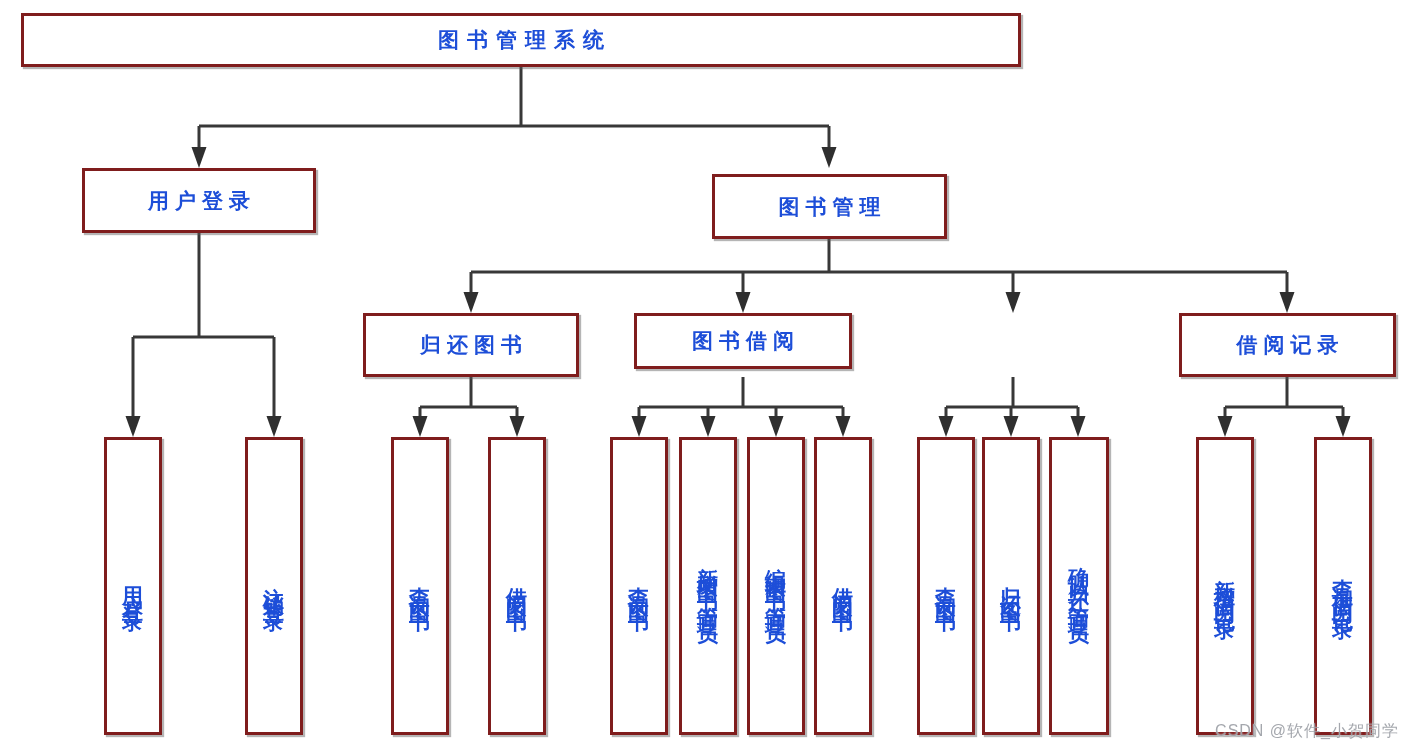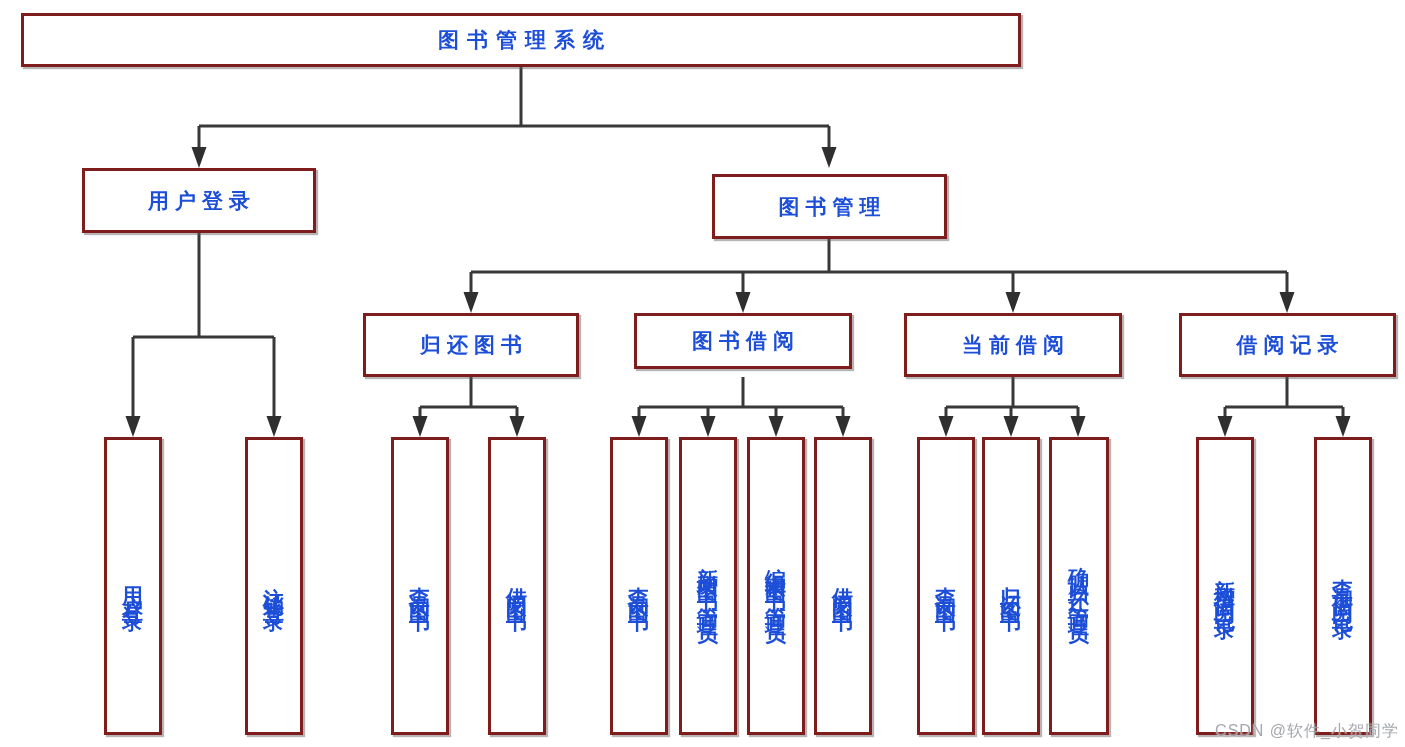--- a/index.html
+++ b/index.html
@@ -68,21 +68,20 @@
     </g>
   </svg>
 
   <div class="node h root" style="left:21px;top:13px;width:1000px;height:54px">图书管理系统</div>
 
   <div class="node h" style="left:82px;top:168px;width:234px;height:65px">用户登录</div>
   <div class="node h" style="left:712px;top:174px;width:235px;height:65px">图书管理</div>
 
   <div class="node h" style="left:363px;top:313px;width:216px;height:64px">归还图书</div>
   <div class="node h" style="left:634px;top:313px;width:218px;height:56px">图书借阅</div>
-  <div class="node h" style="left:904px;top:313px;width:218px;height:64px">当前借阅</div>
   <div class="node h" style="left:1179px;top:313px;width:217px;height:64px">借阅记录</div>
 
   <div class="node v" style="left:104px;top:437px;width:58px;height:298px">用户登录</div>
   <div class="node v" style="left:245px;top:437px;width:58px;height:298px">注销登录</div>
 
   <div class="node v" style="left:391px;top:437px;width:58px;height:298px">查询图书</div>
   <div class="node v" style="left:488px;top:437px;width:58px;height:298px">借阅图书</div>
 
   <div class="node v" style="left:610px;top:437px;width:58px;height:298px">查询图书</div>
   <div class="node v" style="left:679px;top:437px;width:58px;height:298px">新增图书（管理员）</div>

